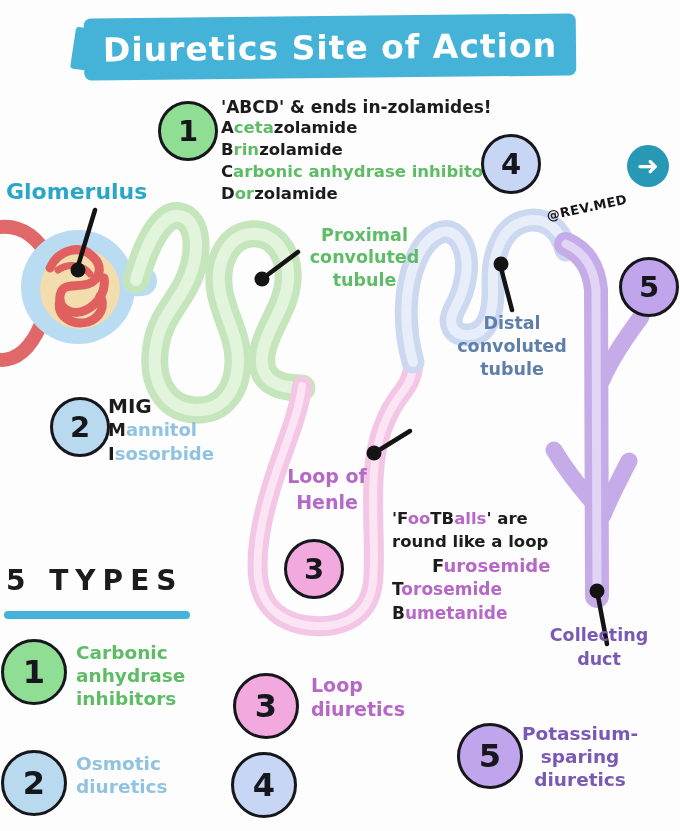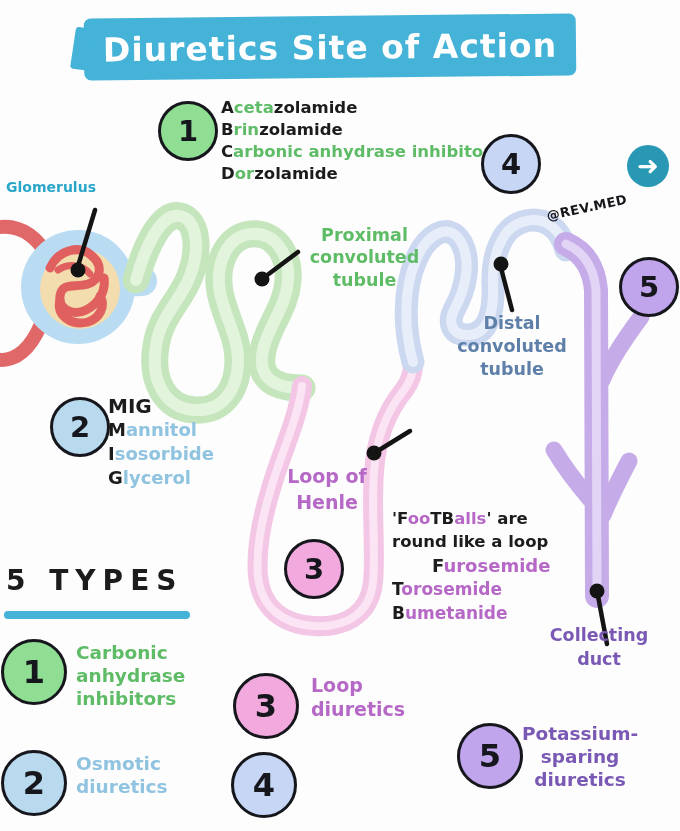--- a/index.html
+++ b/index.html
@@ -11,21 +11,21 @@
   .banner{position:absolute;left:84px;top:16px;width:492px;height:62px;
           background:var(--banner);border-radius:7px;transform:rotate(-.6deg);
           display:flex;align-items:center;justify-content:center;z-index:3;}
   .banner::before{content:"";position:absolute;left:-11px;top:9px;width:16px;height:42px;
           background:var(--banner);transform:rotate(9deg);border-radius:3px;}
   .banner span{color:#ffffff;font-size:33px;letter-spacing:1px;}
 
   
   .label{position:absolute;white-space:pre-line;z-index:4;}
   .center{text-align:center;}
-  .teal-t{color:var(--teal-text);font-size:14px;}
+  .teal-t{color:var(--teal-text);font-size:22px;}
   .green-t{color:var(--green-text);}
   .steel-t{color:var(--steel-text);}
   .orchid-t{color:var(--orchid-text);}
   .purple-t{color:var(--purple-text);text-align:center;}
   .blue-t{color:var(--blue-text);}
   .peri-t{color:var(--periwinkle-text);}
 
   
   .badge{position:absolute;width:54px;height:54px;border:3.5px solid #16161d;border-radius:50%;
          display:flex;align-items:center;justify-content:center;z-index:4;
@@ -108,20 +108,21 @@
   </svg>
 
   <div class="banner">
     <span>Diuretics Site of Action</span>
   </div>
 
   <div class="badge b-green" style="left:158px;top:101px;">
     <span>1</span>
   </div>
   <div class="mn" style="left:221px;top:97px;">
+    <div class="hd">'ABCD' &amp; ends in-zolamides!</div>
     <div class="ln"><span class="seg-ink">A</span><span class="seg-green">ceta</span><span class="seg-ink">zolamide</span></div>
     <div class="ln"><span class="seg-ink">B</span><span class="seg-green">rin</span><span class="seg-ink">zolamide</span></div>
     <div class="ln"><span class="seg-ink">C</span><span class="seg-green">arbonic anhydrase inhibitor</span></div>
     <div class="ln"><span class="seg-ink">D</span><span class="seg-green">or</span><span class="seg-ink">zolamide</span></div>
   </div>
 
   <div class="badge b-peri" style="left:481px;top:134px;">
     <span>4</span>
   </div>
   <div class="arrow-btn">
@@ -141,21 +142,20 @@
   <div class="label purple-t center" style="left:540px;top:624px;width:118px;font-size:17.5px;line-height:1.35;">Collecting
 duct</div>
 
   <div class="badge b-blue" style="left:50px;top:397px;">
     <span>2</span>
   </div>
   <div class="mn" style="left:108px;top:394px;">
     <div class="hd" style="font-size:20px;">MIG</div>
     <div class="ln" style="font-size:18px;"><span class="seg-ink">M</span><span class="seg-blue">annitol</span></div>
     <div class="ln" style="font-size:18px;"><span class="seg-ink">I</span><span class="seg-blue">sosorbide</span></div>
-    <div class="ln" style="font-size:18px;"><span class="seg-ink">G</span><span class="seg-blue">lycerol</span></div>
   </div>
 
   <div class="badge b-pink" style="left:284px;top:539px;">
     <span>3</span>
   </div>
 
   <div class="mn" style="left:392px;top:508px;">
     <div class="ln" style="line-height:1.38;"><span class="seg-ink">'F</span><span class="seg-orchid">oo</span><span class="seg-ink">TB</span><span class="seg-orchid">alls</span><span class="seg-ink">' are</span></div>
     <div class="ln" style="line-height:1.38;color:var(--ink);">round like a loop</div>
     <div class="ln" style="font-size:18px;line-height:1.38;margin-left:40px;"><span class="seg-ink">F</span><span class="seg-orchid">urosemide</span></div>

